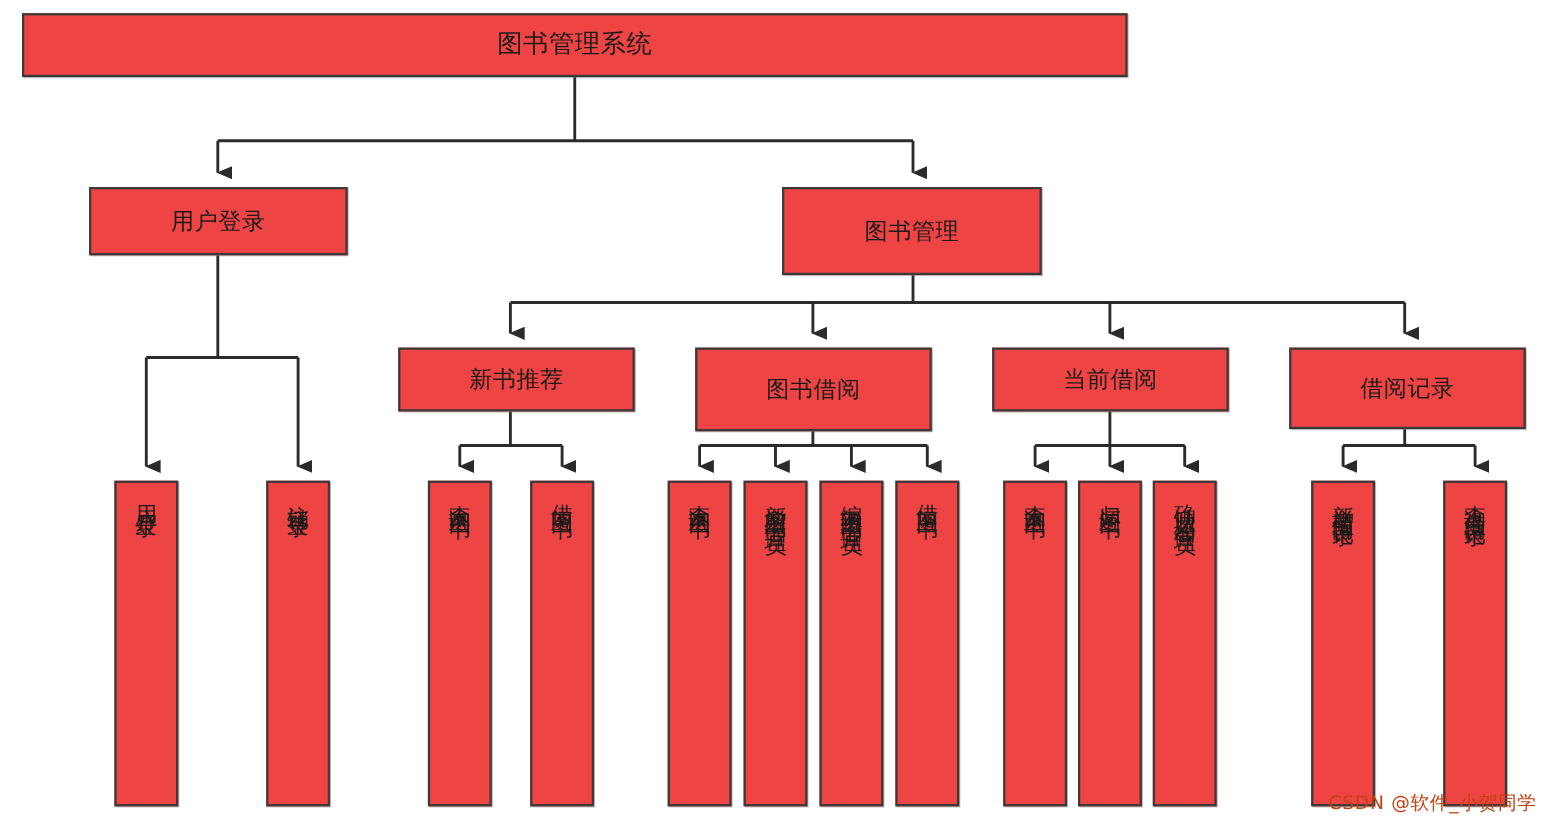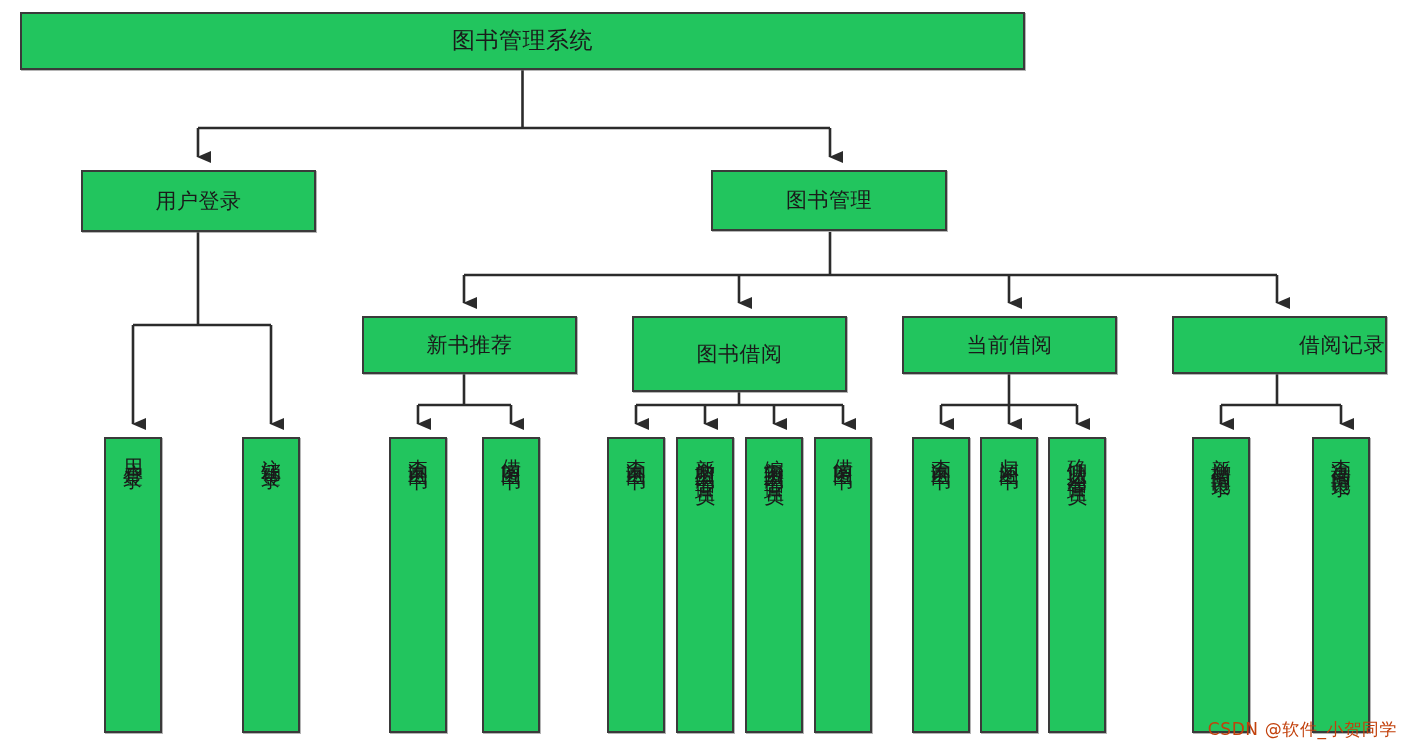--- a/index.html
+++ b/index.html
@@ -22,21 +22,21 @@
     left: 0;
     top: 0;
     width: 1405px;
     height: 747px;
     pointer-events: none;
   }
   .node {
     position: absolute;
     box-sizing: border-box;
     border: 2px solid #3a3a3a;
-    background: #22c55e;
+    background: #ef4444;
     display: flex;
     align-items: center;
     justify-content: center;
     color: #1a1a1a;
     box-shadow: 1px 1px 0 rgba(120,120,120,0.55);
   }
   .node .lbl {
     display: block;
     text-align: center;
     line-height: 1.18;
@@ -126,34 +126,34 @@
     </g>
   </svg>
 
   <div class="node root" style="left:20px; top:12px; width:1005px; height:58px;">
     <span class="lbl">图书管理系统</span>
   </div>
 
   <div class="node h-node" style="left:81px; top:170px; width:235px; height:62px;">
     <span class="lbl">用户登录</span>
   </div>
-  <div class="node h-node" style="left:711px; top:170px; width:236px; height:61px;">
+  <div class="node h-node" style="left:711px; top:170px; width:236px; height:80px;">
     <span class="lbl">图书管理</span>
   </div>
 
   <div class="node h-node" style="left:362px; top:316px; width:215px; height:58px;">
     <span class="lbl">新书推荐</span>
   </div>
   <div class="node h-node" style="left:632px; top:316px; width:215px; height:76px;">
     <span class="lbl">图书借阅</span>
   </div>
   <div class="node h-node" style="left:902px; top:316px; width:215px; height:58px;font-family:Liberation Serif, serif;">
     <span class="lbl">当前借阅</span>
   </div>
-  <div class="node h-node" style="left:1172px; top:316px; width:215px; height:58px;justify-content:flex-end;">
+  <div class="node h-node" style="left:1172px; top:316px; width:215px; height:74px;">
     <span class="lbl">借阅记录</span>
   </div>
 
   <div class="node leaf" style="left:104px; top:437px; width:58px; height:296px;">
     <span class="lbl">用户登录</span>
   </div>
   <div class="node leaf" style="left:242px; top:437px; width:58px; height:296px;">
     <span class="lbl">注销登录</span>
   </div>
 

